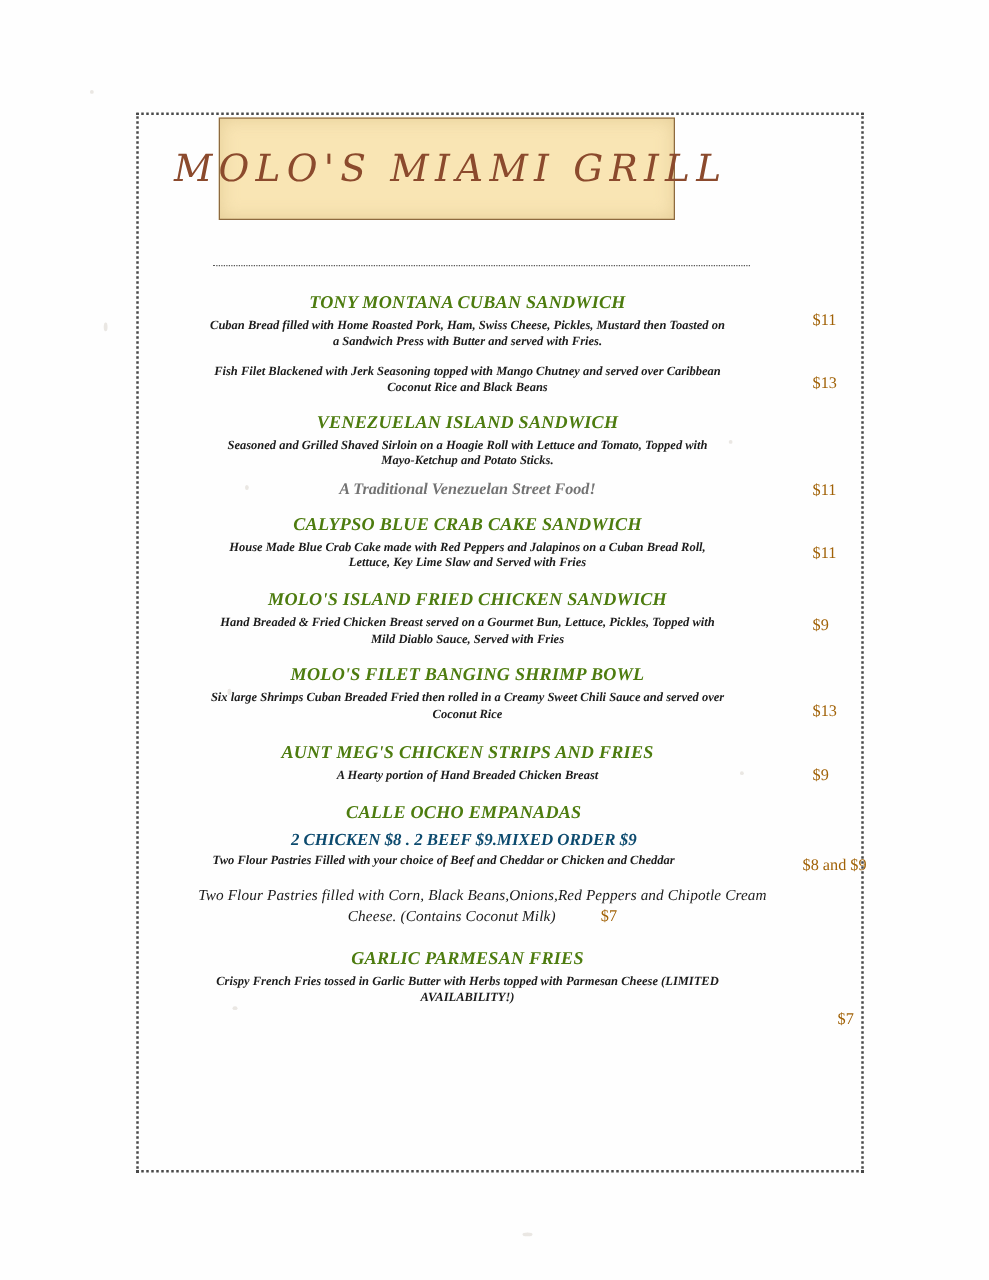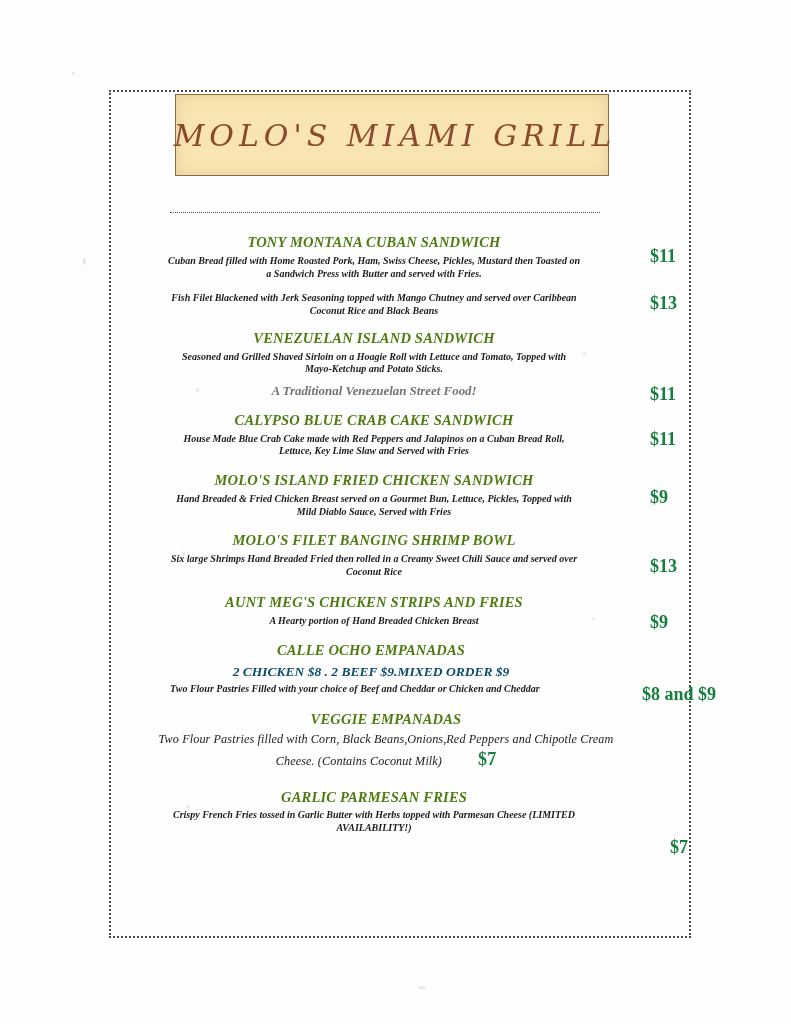--- a/index.html
+++ b/index.html
@@ -39,21 +39,21 @@
     background: #d8d3cc;
     border-radius: 50%;
     opacity: .55;
   }
 
   
   #title-banner {
     position: absolute;
     left: 175px;
     top: 94px;
-    width: 434px;
+    width: 365px;
     height: 82px;
     background: #f9e5b4;
     border: 1.5px solid #8d6a3f;
     box-sizing: border-box;
     display: flex;
     align-items: center;
     justify-content: center;
     box-shadow: inset 0 0 14px rgba(220,195,140,.7);
   }
   #title-banner .title-text {
@@ -134,23 +134,23 @@
     font-weight: bold;
     font-style: italic;
     font-size: 12.9px;
     color: #737373;
     line-height: 1.28;
     margin-top: 7px;
   }
   .item-price {
     position: absolute;
     left: 540px;
-    font-weight: bold;
-    font-size: 18px;
-    color: #15803d;
+    font-weight: normal;
+    font-size: 13px;
+    color: #a16207;
     white-space: nowrap;
   }
   .item-price.inline-price {
     position: static;
     display: inline-block;
     margin-left: 36px;
     font-style: normal;
   }
 
   
@@ -217,21 +217,21 @@
       <div class="item-body">
         <div class="item-title">MOLO'S ISLAND FRIED CHICKEN SANDWICH</div>
         <div class="item-desc">Hand Breaded &amp; Fried Chicken Breast served on a Gourmet Bun, Lettuce, Pickles, Topped with Mild Diablo Sauce, Served with Fries</div>
       </div>
       <div class="item-price price-mid" style="top:auto;bottom:10px;transform:none;">$9</div>
     </div>
 
     <div class="menu-item" style="margin-top:12px;">
       <div class="item-body">
         <div class="item-title">MOLO'S FILET BANGING SHRIMP BOWL</div>
-        <div class="item-desc">Six large Shrimps Hand Breaded Fried then rolled in a Creamy Sweet Chili Sauce and served over Coconut Rice</div>
+        <div class="item-desc">Six large Shrimps Cuban Breaded Fried then rolled in a Creamy Sweet Chili Sauce and served over Coconut Rice</div>
       </div>
       <div class="item-price price-mid" style="top:auto;bottom:2px;transform:none;">$13</div>
     </div>
 
     <div class="menu-item" style="margin-top:13px;">
       <div class="item-body">
         <div class="item-title">AUNT MEG'S CHICKEN STRIPS AND FRIES</div>
         <div class="item-desc">A Hearty portion of Hand Breaded Chicken Breast</div>
       </div>
       <div class="item-price" style="top:20px;">$9</div>
@@ -241,21 +241,20 @@
       <div class="item-body" style="padding-left:52px;">
         <div class="item-title">CALLE OCHO EMPANADAS</div>
         <div class="item-subtitle">2 CHICKEN $8 . 2 BEEF $9.MIXED ORDER $9</div>
         <div class="item-desc justify" style="padding-left:8px;">Two Flour Pastries Filled with your choice of Beef and Cheddar or Chicken and Cheddar</div>
       </div>
       <div class="item-price" style="left:532px;top:44px;">$8 and $9</div>
     </div>
 
     <div class="menu-item" style="margin-top:13px;">
       <div class="item-body" style="width:524px;padding-left:28px;">
-        <div class="item-title">VEGGIE EMPANADAS</div>
         <div class="item-desc light">
           <span>Two Flour Pastries filled with Corn, Black Beans,Onions,Red Peppers and Chipotle Cream Cheese.   (Contains Coconut Milk)</span><span class="item-price inline-price">$7</span>
         </div>
       </div>
     </div>
 
     <div class="menu-item" style="margin-top:16px;">
       <div class="item-body">
         <div class="item-title">GARLIC PARMESAN FRIES</div>
         <div class="item-desc">Crispy French Fries tossed in Garlic Butter with Herbs topped with Parmesan Cheese (LIMITED AVAILABILITY!)</div>

